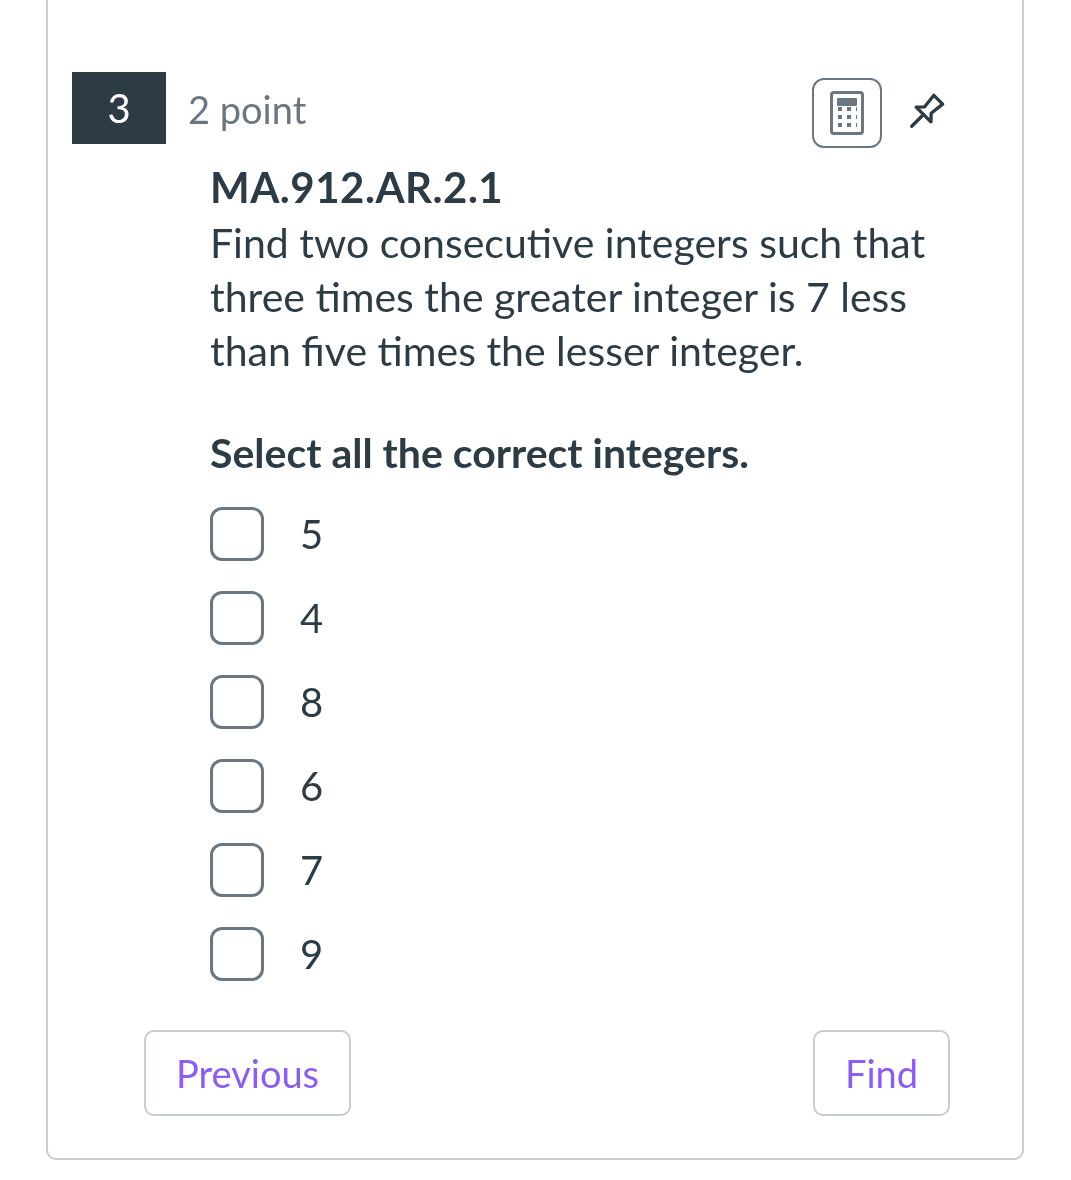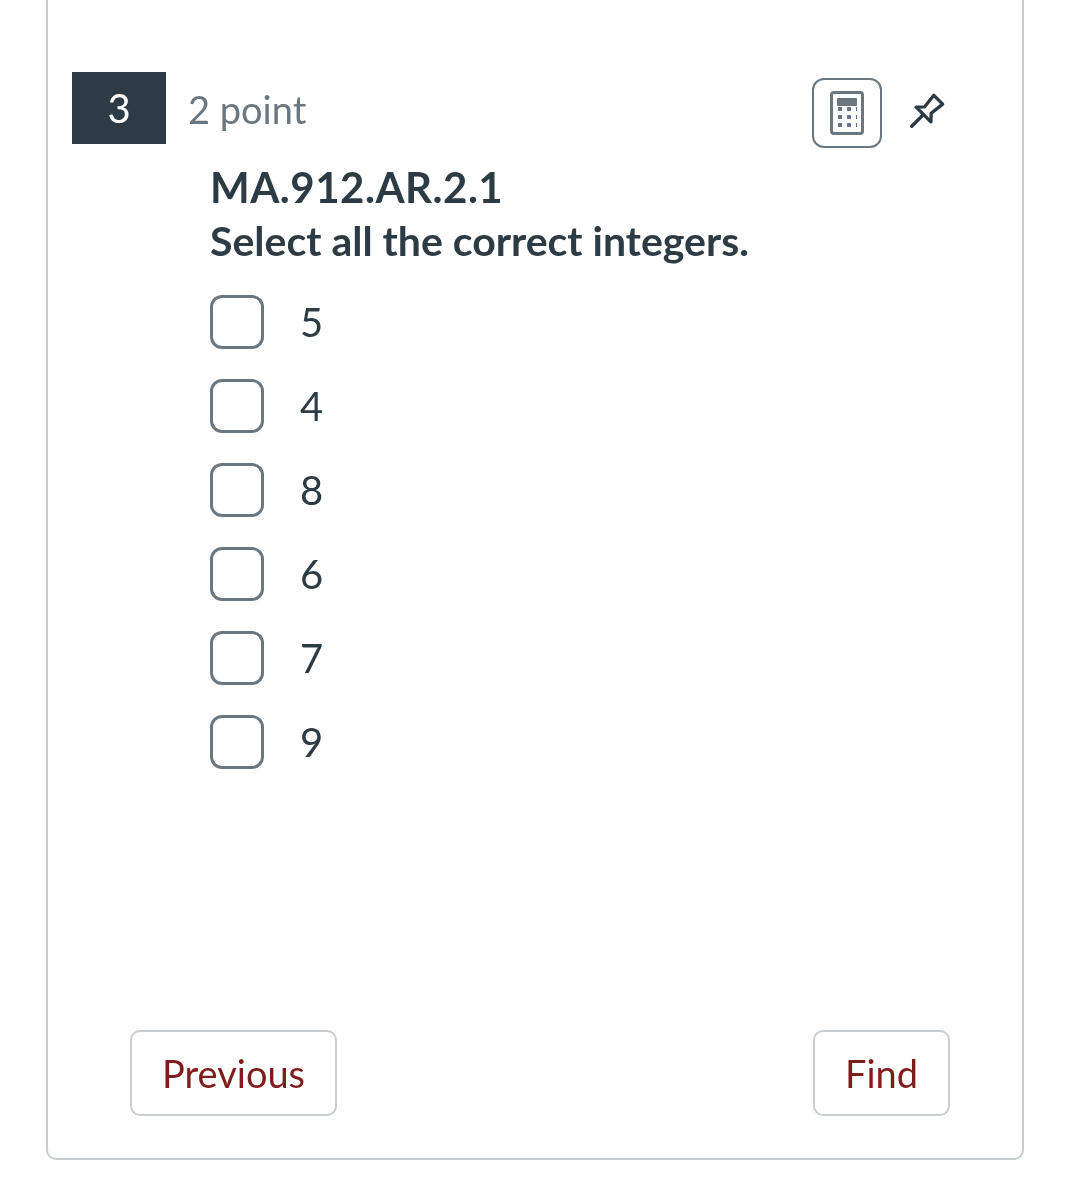--- a/index.html
+++ b/index.html
@@ -163,25 +163,26 @@
     left: 82px;
     right: 72px;
     bottom: 42px;
     display: flex;
     justify-content: space-between;
   }
   .navbtn {
     border: 2px solid #c7cdd1;
     border-radius: 10px;
     background: #fff;
-    color: #7f1d1d;
+    color: #8b5cf6;
     font-size: 38px;
     padding: 18px 30px;
     cursor: pointer;
     font-family: inherit;
+    margin-left: 14px;
   }
 </style>
 </head>
 <body>
 
 <div class="card">
 
   <div class="qnum">
     <span>3</span>
   </div>
@@ -197,20 +198,21 @@
         <g transform="rotate(45 12 12)">
           <path d="M9 3 L15 3 L14.2 10 L17 13 L7 13 L9.8 10 Z" fill="none" stroke="#2d3b45" stroke-width="1.6" stroke-linejoin="round"></path>
           <line x1="12" y1="13" x2="12" y2="21" stroke="#2d3b45" stroke-width="1.6" stroke-linecap="round"></line>
         </g>
       </svg>
     </div>
   </div>
 
   <div class="content">
     <div class="standard">MA.912.AR.2.1</div>
+    <div class="prompt">Find two consecutive integers such that three times the greater integer is 7 less than five times the lesser integer.</div>
     <div class="instruction">Select all the correct integers.</div>
 
     <div class="options">
       <div class="option">
         <div class="cb"></div>
         <div class="opt-label">5</div>
       </div>
       <div class="option">
         <div class="cb"></div>
         <div class="opt-label">4</div>

